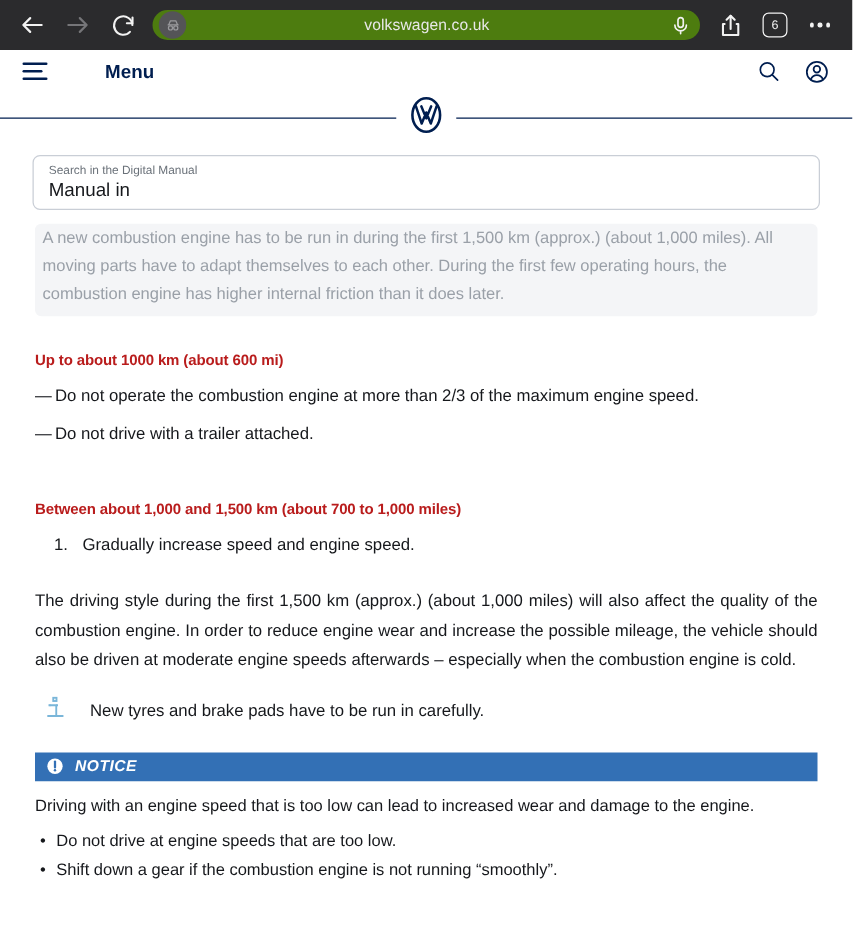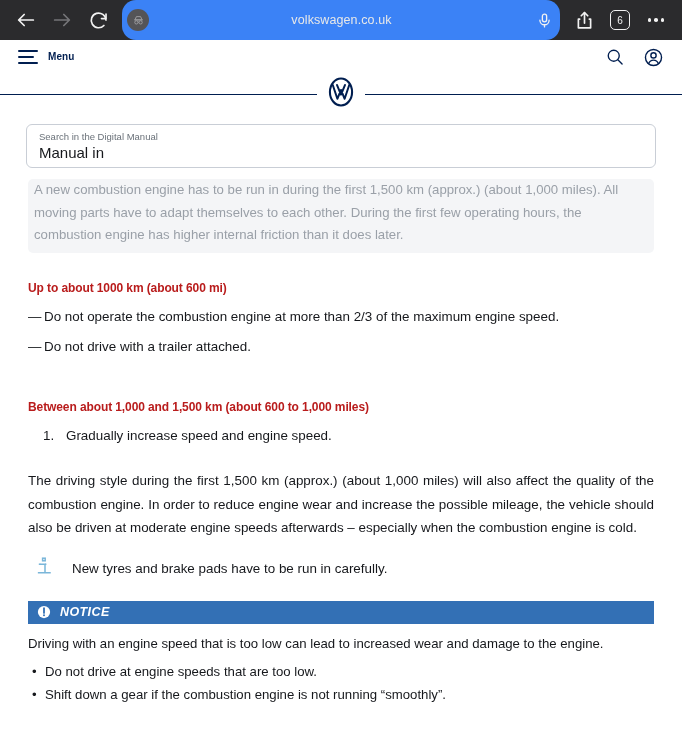--- a/index.html
+++ b/index.html
@@ -23,22 +23,22 @@
     width: 24px; height: 24px;
     display: flex; align-items: center; justify-content: center;
     flex: 0 0 auto;
   }
   .nav-btn svg { display: block; }
   .icon-white { stroke: #f2f2f2; fill: none; stroke-width: 1.9; stroke-linecap: round; stroke-linejoin: round; }
   .icon-dim { stroke: #757578; fill: none; stroke-width: 1.9; stroke-linecap: round; stroke-linejoin: round; }
 
   .url-bar {
     flex: 1 1 auto;
-    height: 40px;
-    background: #3b82f6;
+    height: 24px;
+    background: #4d7c0f;
     border-radius: 14px;
     display: flex;
     align-items: center;
     padding: 0 6px 0 5px;
     position: relative;
     min-width: 0;
   }
   .incognito-chip {
     width: 22px; height: 22px;
     border-radius: 50%;
@@ -82,21 +82,21 @@
     align-items: center;
     justify-content: space-between;
     padding: 0 18px;
   }
   .menu-group { display: flex; align-items: center; gap: 10px; }
   .hamburger { width: 20px; display: flex; flex-direction: column; gap: 4px; }
   .hamburger span { display: block; height: 1.8px; background: #001e50; border-radius: 1px; }
   .hamburger span:nth-child(1) { width: 20px; }
   .hamburger span:nth-child(2) { width: 16px; }
   .hamburger span:nth-child(3) { width: 20px; }
-  .menu-label { color: #001e50; font-size: 10px; font-weight: 600; letter-spacing: .1px; }
+  .menu-label { color: #001e50; font-size: 15px; font-weight: 600; letter-spacing: .1px; margin-left: 36px; }
   .header-icons { display: flex; align-items: center; gap: 18px; }
   .hdr-icon { stroke: #001e50; fill: none; stroke-width: 1.6; stroke-linecap: round; stroke-linejoin: round; }
 
   
   .logo-row {
     position: relative;
     height: 40px;
     display: flex;
     align-items: center;
     justify-content: center;
@@ -343,21 +343,21 @@
   <div class="faded-box">
     <p>A new combustion engine has to be run in during the first 1,500 km (approx.) (about 1,000 miles). All moving parts have to adapt themselves to each other. During the first few operating hours, the combustion engine has higher internal friction than it does later.</p>
   </div>
 
   <h2 class="sec-title">Up to about 1000 km (about 600 mi)</h2>
   <ul class="dash-list">
     <li>Do not operate the combustion engine at more than 2/3 of the maximum engine speed.</li>
     <li>Do not drive with a trailer attached.</li>
   </ul>
 
-  <h2 class="sec-title spaced">Between about 1,000 and 1,500 km (about 600 to 1,000 miles)</h2>
+  <h2 class="sec-title spaced">Between about 1,000 and 1,500 km (about 700 to 1,000 miles)</h2>
   <ol class="num-list">
     <li>Gradually increase speed and engine speed.</li>
   </ol>
 
   <p class="body-text">The driving style during the first 1,500 km (approx.) (about 1,000 miles) will also affect the quality of the combustion engine. In order to reduce engine wear and increase the possible mileage, the vehicle should also be driven at moderate engine speeds afterwards – especially when the combustion engine is cold.</p>
 
   <div class="icon-note">
     <span class="note-icon">
       <svg width="18" height="20" viewBox="0 0 18 20">
         <rect x="6.6" y="1.2" width="2.6" height="2.6" fill="none" stroke="#7ab6d9" stroke-width="1.5"></rect>

